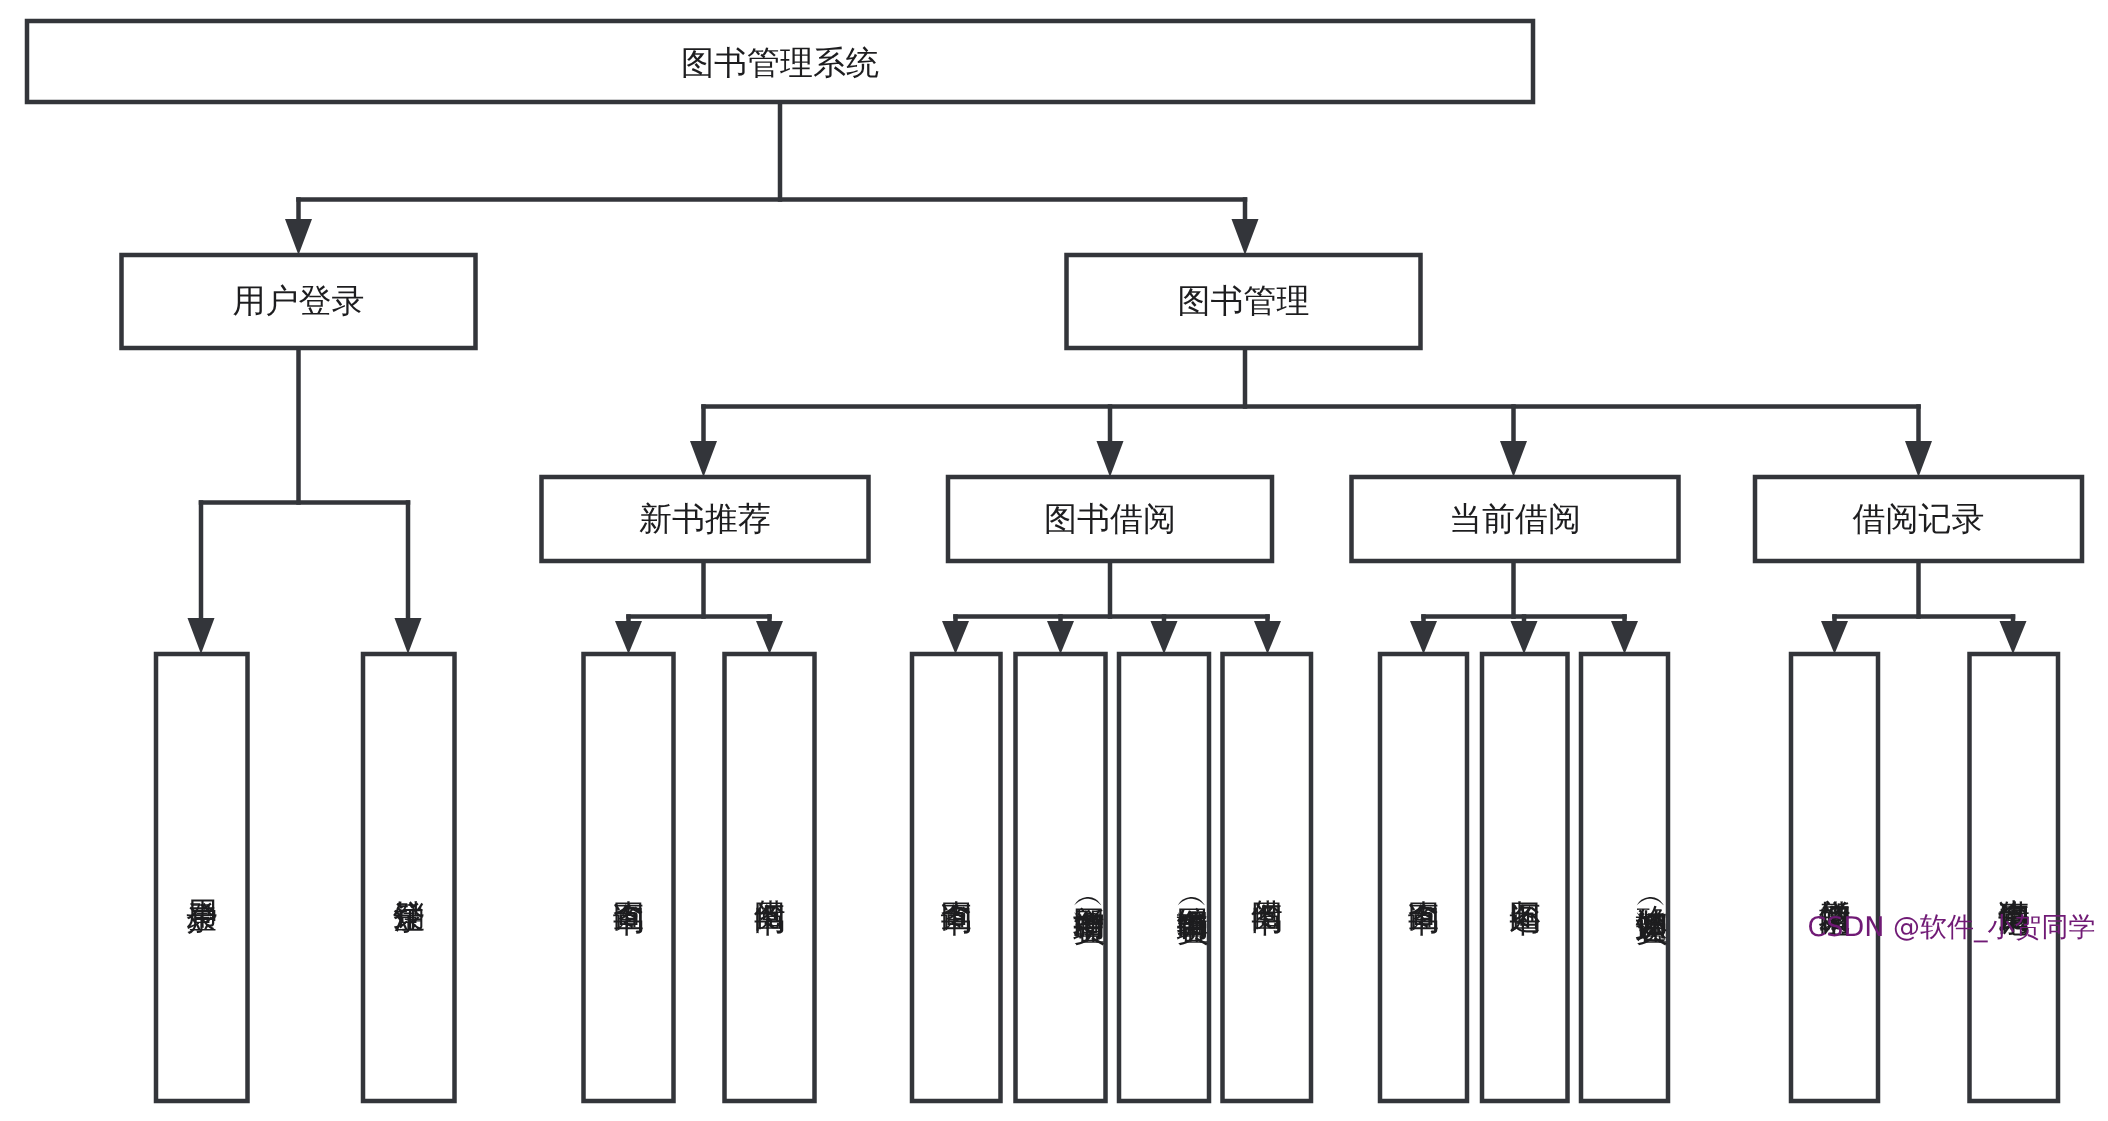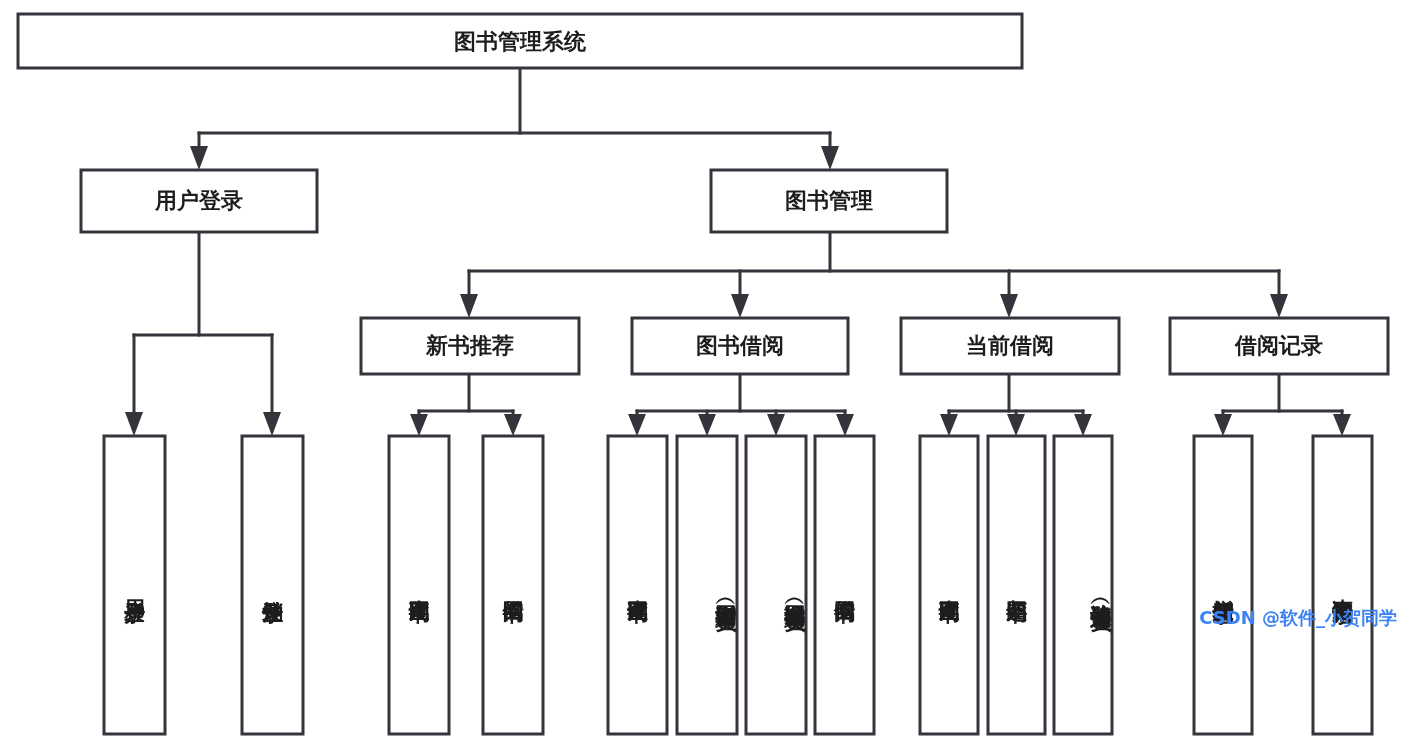--- a/index.html
+++ b/index.html
@@ -11,21 +11,20 @@
     width: 1405px;
     height: 747px;
     font-family: "DejaVu Sans", "Liberation Sans", sans-serif;
     overflow: hidden;
   }
   #diagram-root {
     position: relative;
     width: 1405px;
     height: 634px;
     background: #ffffff;
-    font-weight: bold;
   }
   svg#tree-svg {
     position: absolute;
     left: 0;
     top: 0;
     width: 1405px;
     height: 747px;
   }
   .node-box {
     fill: #ffffff;
@@ -63,21 +62,21 @@
     align-items: center;
     justify-content: center;
     pointer-events: none;
   }
   .watermark {
     position: absolute;
     right: 8px;
     bottom: 4px;
     font-family: "DejaVu Sans", "Liberation Sans", sans-serif;
     font-size: 18px;
-    color: #3b82f6;
+    color: #701a75;
     white-space: nowrap;
   }
 </style>
 </head>
 <body>
 
 <div id="diagram-root">
 
   <svg id="tree-svg" viewBox="0 0 1405 747">
 

